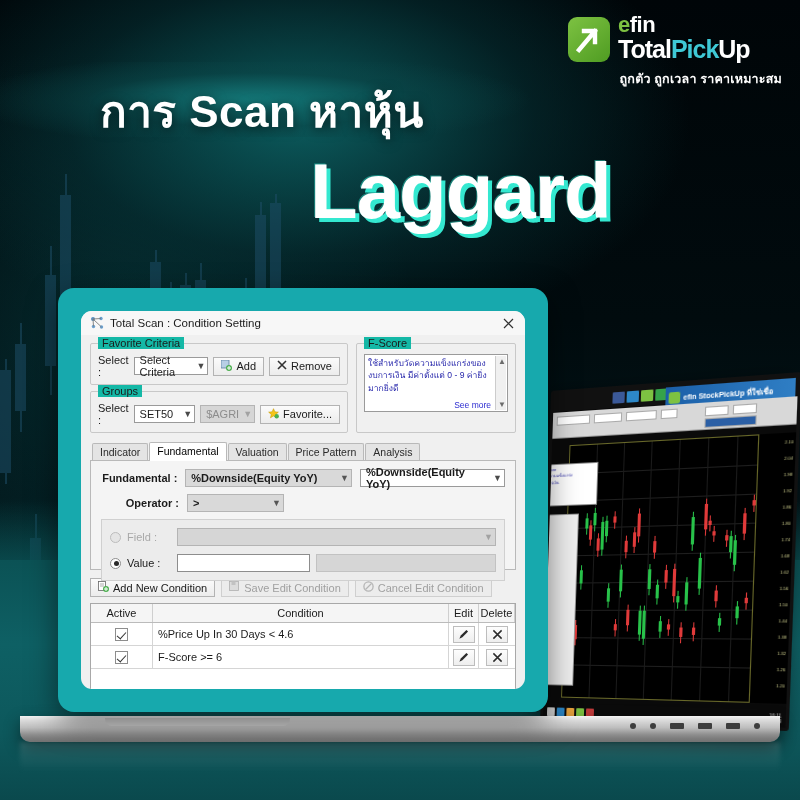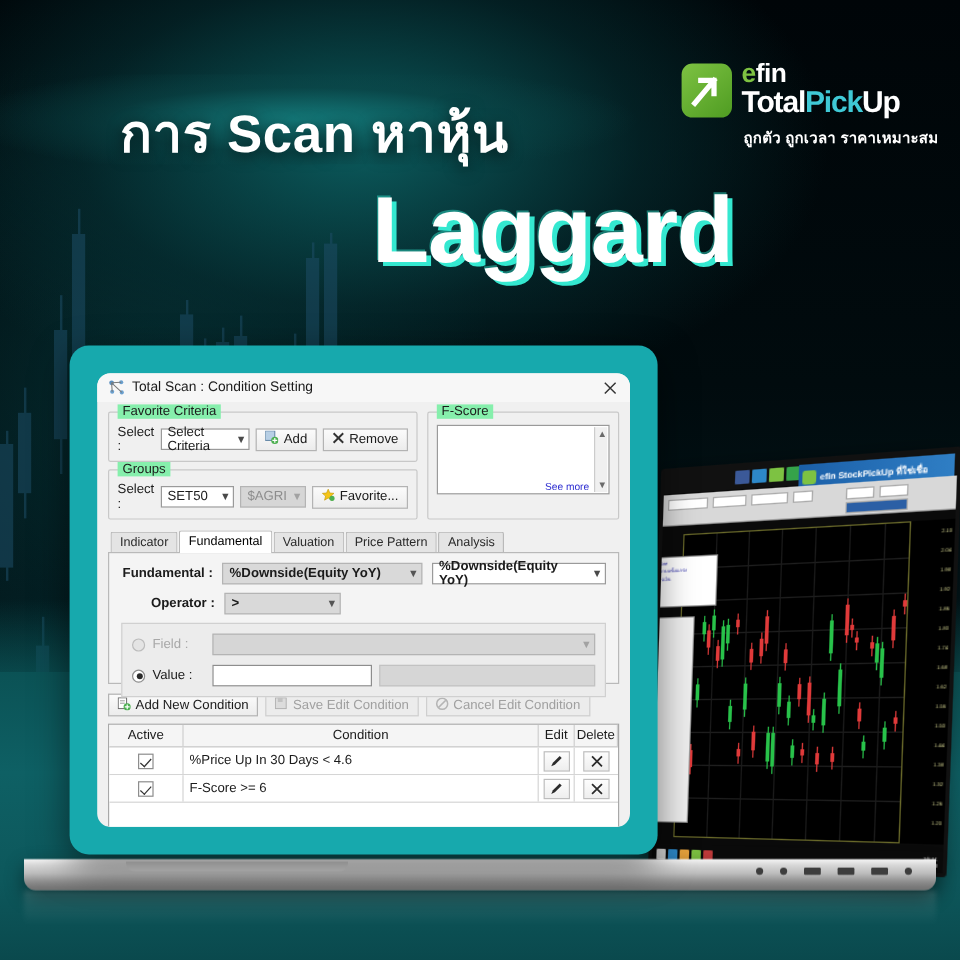--- a/index.html
+++ b/index.html
@@ -54,21 +54,21 @@
   .laggard {
     position:absolute; left:310px; top:152px;
     font-size:78px; font-weight:700; color:#ffffff; letter-spacing:-1px;
     line-height:1;
     text-shadow: 4px 4px 0 #34e8d0, -1px -1px 0 rgba(52,232,208,.45);
     white-space:nowrap;
   }
 
   
   .logo { position:absolute; right:18px; top:14px; width:214px; height:70px; }
-  .logo-row { display:flex; align-items:flex-end; gap:8px;margin-top:36px; }
+  .logo-row { display:flex; align-items:flex-end; gap:8px; }
   .logo-shield {
     width:42px; height:45px; border-radius:9px;
     background: linear-gradient(140deg,#7dc242 0%, #4f9c22 100%);
     position:relative; flex:0 0 auto; margin-top:2px;
   }
   .logo-shield svg { position:absolute; left:7px; top:7px; }
   .logo-words { display:flex; flex-direction:column; line-height:1; }
   .logo-efin { font-size:22px; font-weight:700; letter-spacing:-.5px; }
   .logo-efin .e { color:#7dc242; }
   .logo-efin .fin { color:#ffffff; }
@@ -166,21 +166,21 @@
   .tb-close { width:18px;height:18px; display:flex;align-items:center;justify-content:center; color:#333; font-size:14px; cursor:pointer;}
 
   .body { padding:4px 9px 0 9px; }
 
   .row { display:flex; gap:8px; }
   .gbox {
     border:1px solid #c8c8c8; border-radius:2px; background:#f0f0f0;
     position:relative; padding:10px 7px 6px 7px; margin-top:6px;
   }
   .gbox > .legend {
-    position:absolute; top:-7px; left:7px; background:#86efac; padding:0 4px;
+    position:absolute; top:-7px; left:7px; background:#14b8a6; padding:0 4px;
     font-size:11px; color:#1b1b1b;
   }
   .lbl { font-size:11px; color:#1b1b1b; }
 
   .sel {
     height:18px; border:1px solid #9a9a9a; background:#fff;
     display:flex; align-items:center; padding:0 2px 0 5px; font-size:11px;
     position:relative; color:#1b1b1b;
   }
   .sel.gray { background:#d6d6d6; border-color:#b4b4b4; color:#8d8d8d; }
@@ -585,20 +585,21 @@
                 </span>
                 <span>Favorite...</span>
               </div>
             </div>
           </div>
         </div>
 
         <div class="gbox" style="width:160px;flex:0 0 160px;margin-top:4px;">
           <span class="legend">F-Score</span>
           <div class="fs-area">
+            <div class="fs-text">ใช้สำหรับวัดความแข็งแกร่งของงบการเงิน มีค่าตั้งแต่ 0 - 9 ค่ายิ่งมากยิ่งดี</div>
             <div class="fs-scroll">
               <span class="ar" style="top:1px">▲</span>
               <span class="ar" style="bottom:1px">▼</span>
             </div>
             <span class="fs-more">See more</span>
           </div>
         </div>
       </div>
 
       <div class="tabs" id="tabs">

